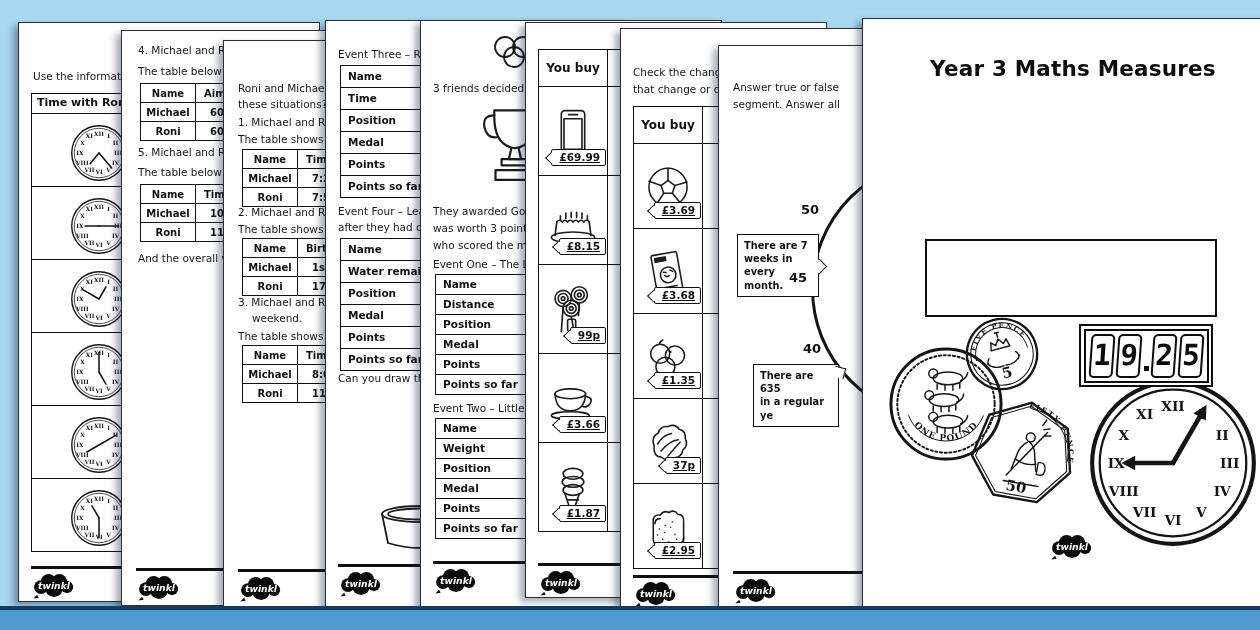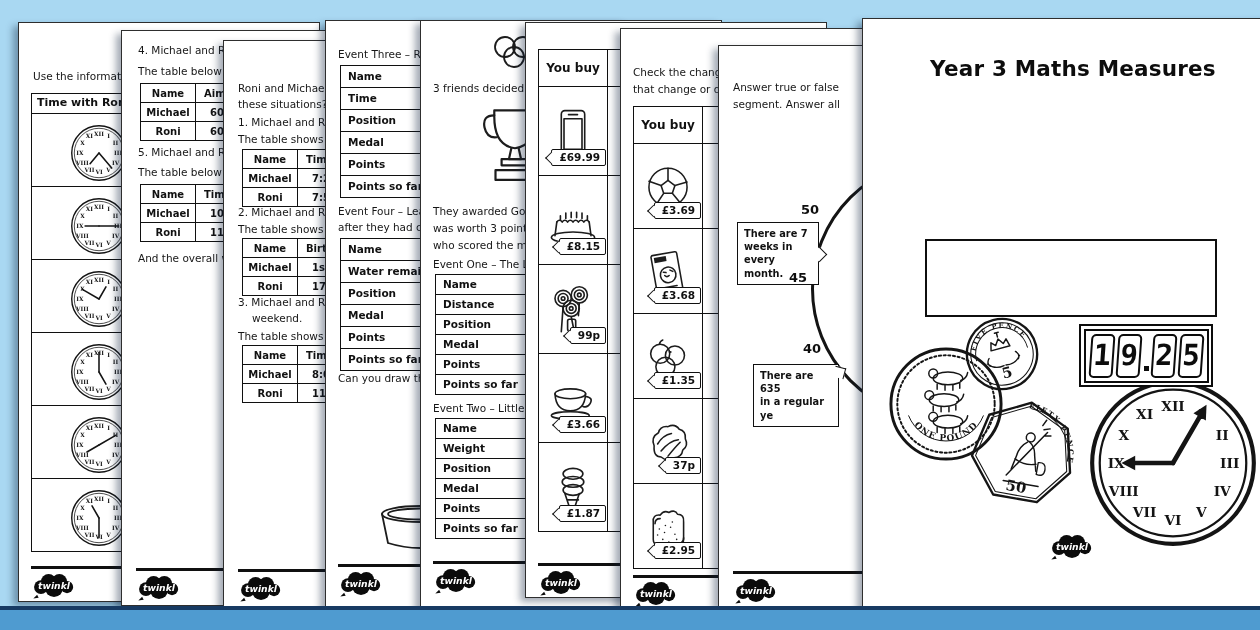--- a/index.html
+++ b/index.html
@@ -21,21 +21,21 @@
         font:600 10.5px/1.1 "DejaVu Sans",sans-serif;color:#111;text-align:left;padding:0 0 0 7px;white-space:nowrap;}
   .wt1.tight td{height:19px;}
   table.shop{position:absolute;border-collapse:collapse;table-layout:fixed;}
   .shop th,.shop td{border:1.7px solid #101010;background:#fff;padding:0;}
   .shop th{height:36px;font:700 12px "DejaVu Sans",sans-serif;color:#111;text-align:center;}
   .shop td.itemcell{width:68px;height:88px;position:relative;}
   .shop.compact td.itemcell{height:84px;}
   .shop .cc2{width:140px;}
   .itemcell svg{display:block;margin:6px auto 0;}
   .tag{position:absolute;border:1.7px solid #101010;background:#fff;border-radius:2px;
-       font:700 10.5px/15px "DejaVu Sans",sans-serif;color:#111;padding:0 5px 0 7px;white-space:nowrap;}
+       font:700 10.5px/15px "DejaVu Sans",sans-serif;color:#111;padding:0 5px 0 7px;white-space:nowrap;text-decoration:underline;}
   .tag::before{content:"";position:absolute;left:-5.5px;top:50%;width:8px;height:8px;background:#fff;
        border-left:1.7px solid #101010;border-bottom:1.7px solid #101010;transform:translateY(-50%) rotate(45deg);}
   .itemcell .tag{right:1px;bottom:9px;}
   .bubble{position:absolute;border:1.6px solid #101010;background:#fff;color:#111;
        font:600 9.8px/1.35 "DejaVu Sans",sans-serif;padding:4px 6px;white-space:pre-line;}
   .bubble::after{content:"";position:absolute;right:-6.5px;top:42%;width:10px;height:10px;background:#fff;
        border-right:1.6px solid #101010;border-top:1.6px solid #101010;transform:rotate(45deg);}
   .bubble.tb::after{top:auto;bottom:-2px;right:-6px;transform:rotate(80deg);}
   .bubble.tt::after{top:2px;transform:rotate(15deg);}
   .scalenum{position:absolute;font:800 13px "DejaVu Sans",sans-serif;color:#0f0f0f;}
@@ -666,21 +666,21 @@
         </g>
         <text x="30" y="21" text-anchor="middle" font-size="12" font-weight="bold" font-style="italic" fill="#fff" font-family="&quot;DejaVu Sans&quot;,sans-serif">twinkl</text>
       </svg>
   </div>
 
   <div class="page" style="left:718px;top:45px;width:300px;height:560px;z-index:8">
     <div class="ws" style="left:14px;top:34px">Answer true or false</div>
     <div class="ws" style="left:14px;top:51px">segment. Answer all</div>
     <div class="bigarc" style="left:92px;top:112px;width:256px;height:256px"></div>
     <div class="scalenum" style="left:82px;top:156px">50</div>
-    <div class="bubble" style="left:18px;top:176px;width:68px">There are 7
+    <div class="bubble" style="left:18px;top:188px;width:68px">There are 7
 weeks in every
 month.</div>
     <div class="scalenum" style="left:70px;top:224px">45</div>
     <div class="scalenum" style="left:84px;top:295px">40</div>
     <div class="bubble tt" style="left:34px;top:318px;width:72px">There are 635
 in a regular ye</div>
     <div class="footline" style="left:14px;top:525px;width:240px"></div>
     <svg class="twinkl" style="left:14px;top:531px" viewBox="0 0 60 34">
         <g fill="#0b0b0b">
           <circle cx="13" cy="19" r="9"></circle>

